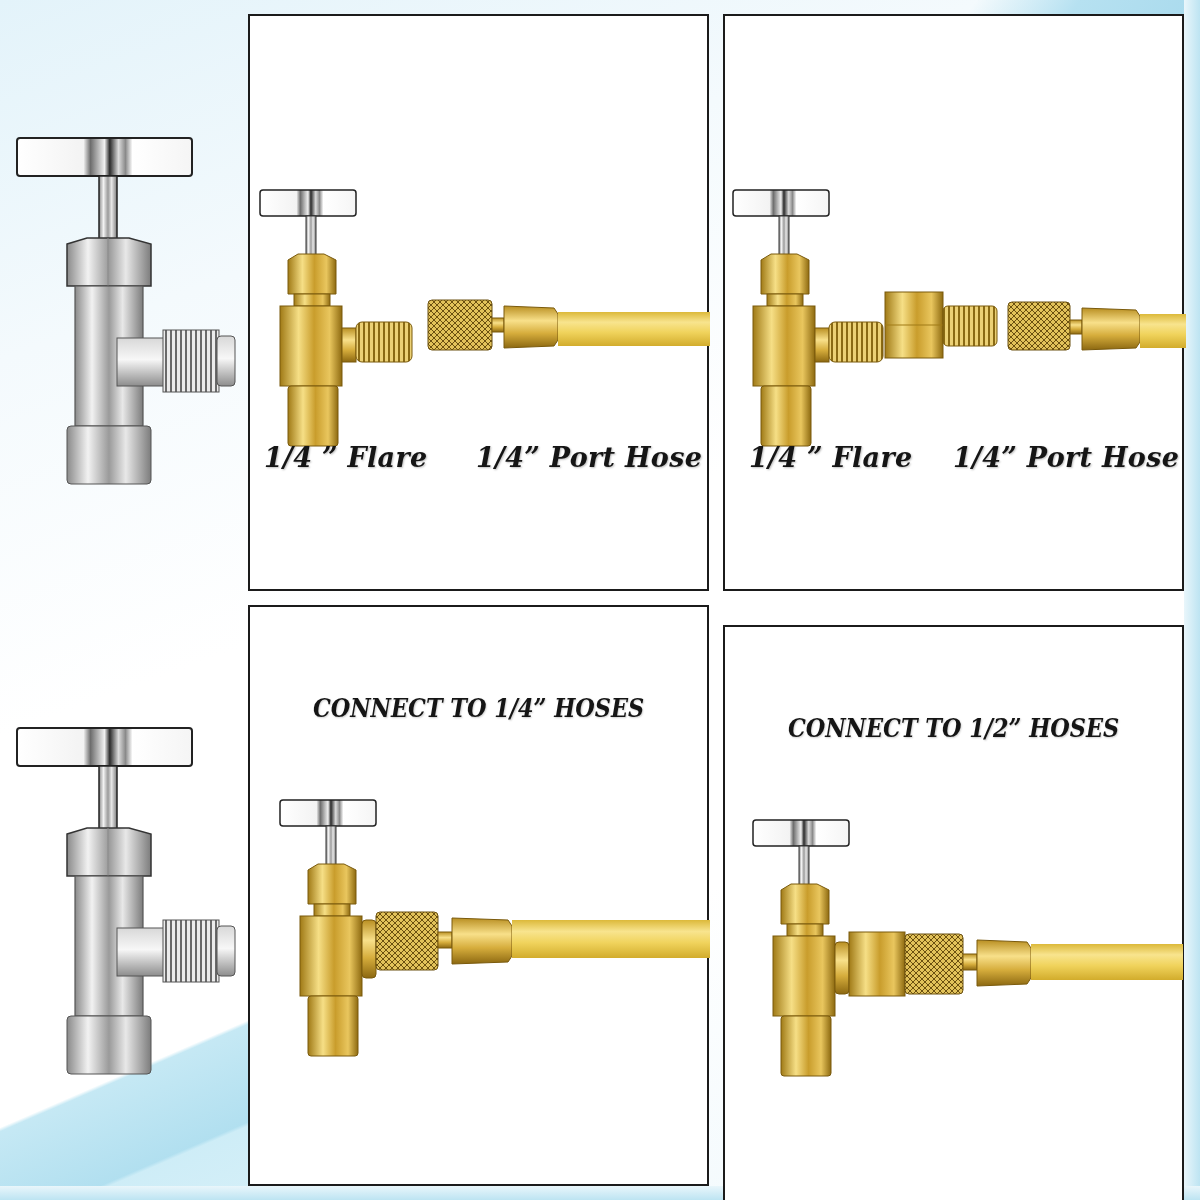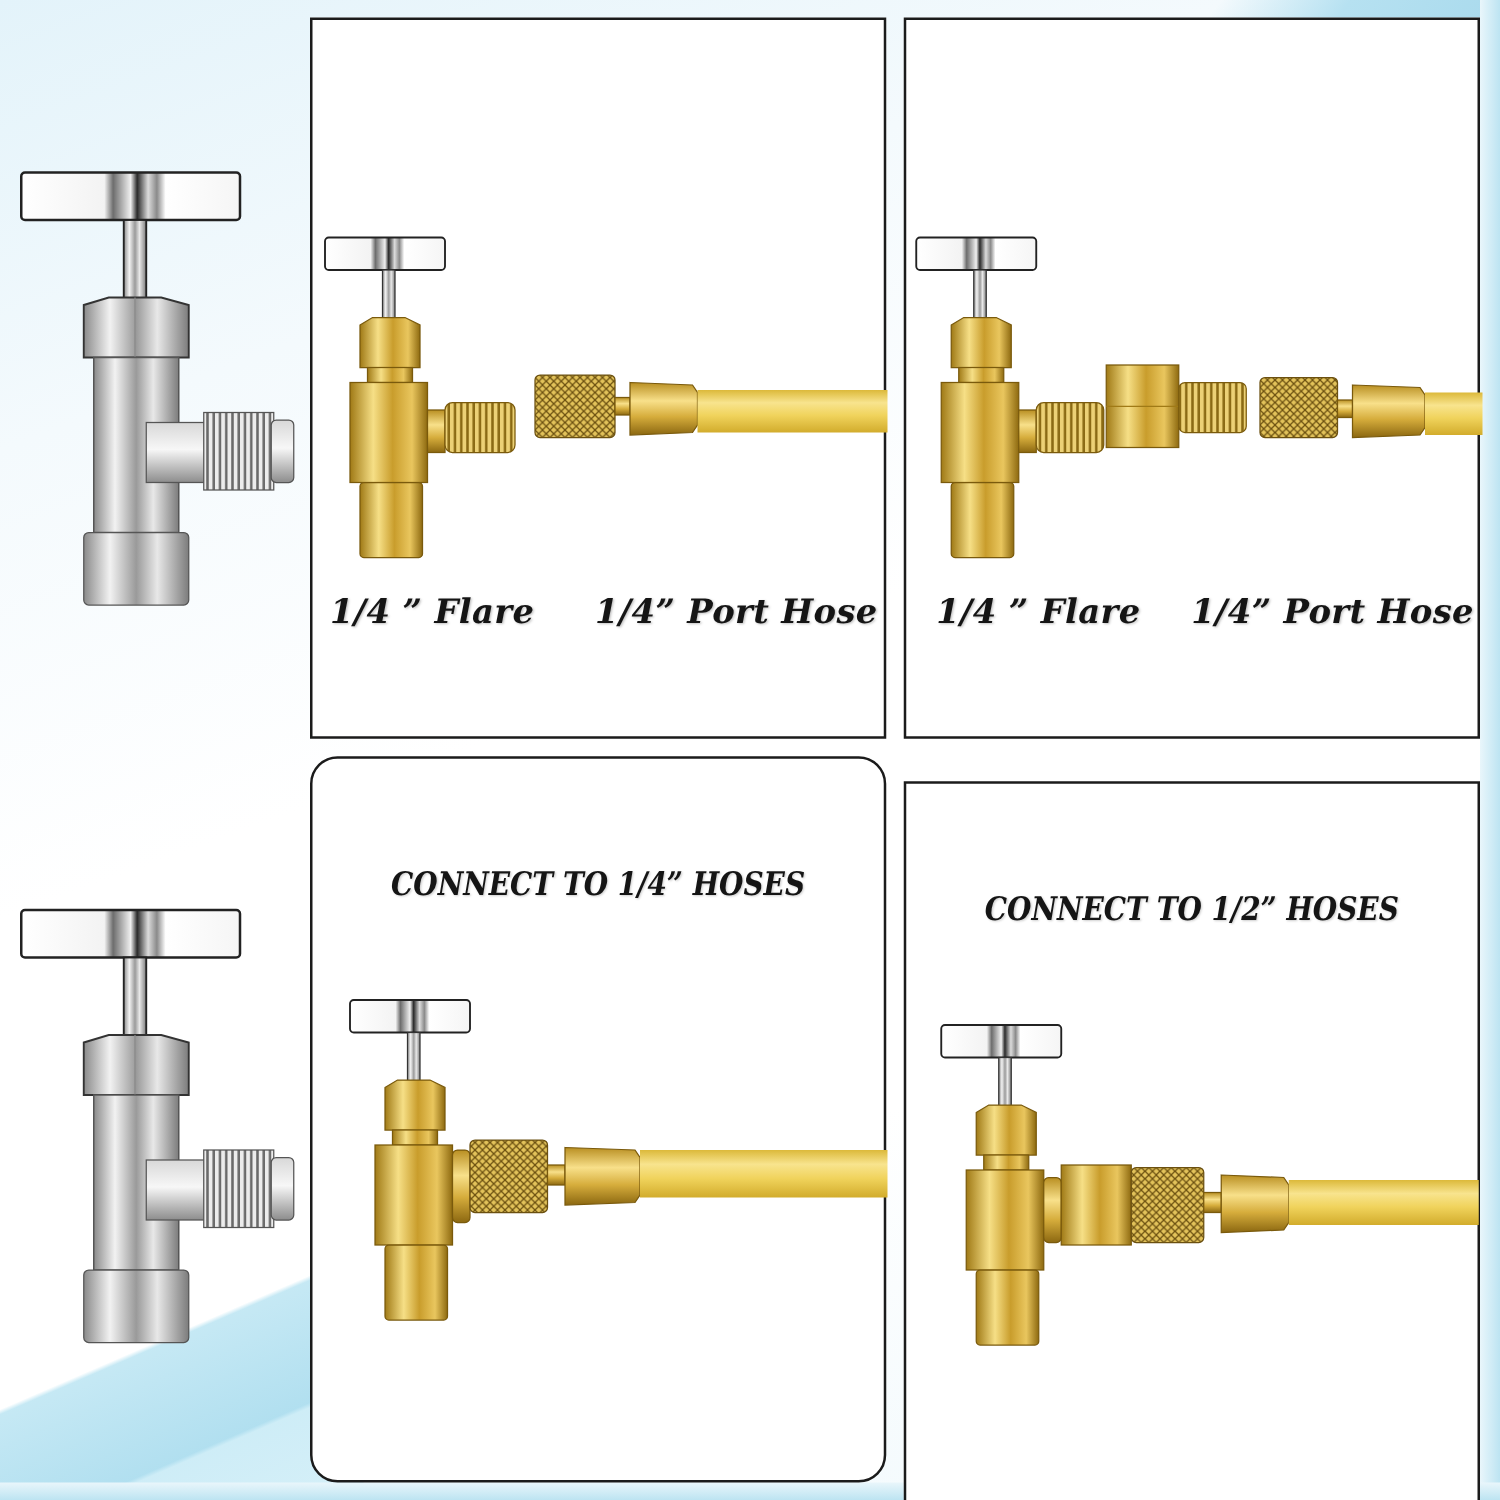--- a/index.html
+++ b/index.html
@@ -21,27 +21,26 @@
   .edge-r { position:absolute; right:0; top:0; width:16px; height:1200px;
     background: linear-gradient(90deg, #e9f6fb, #bde4f2); }
   .edge-b { position:absolute; left:0; bottom:0; width:1200px; height:14px;
     background: linear-gradient(180deg, #e9f6fb, #bde4f2); }
   .panel {
     position: absolute; background: #ffffff; border: 2px solid #1b1b1b;
     box-sizing: border-box;
   }
   .p1 { left: 248px; top: 14px;  width: 461px; height: 577px; }
   .p2 { left: 723px; top: 14px;  width: 461px; height: 577px; }
-  .p3 { left: 248px; top: 605px; width: 461px; height: 581px; border-radius: 22px; }
+  .p3 { left: 248px; top: 605px; width: 461px; height: 581px; }
   .p4 { left: 723px; top: 605px; width: 461px; height: 581px; margin-top: 20px; }
   .label {
     position: absolute; font-style: italic; font-weight: bold; color: #151515;
     font-size: 27px; white-space: nowrap; letter-spacing: 0.3px;
     text-shadow: 1px 1px 2px rgba(0,0,0,.25);
-    margin-top: 32px;
   }
   .heading {
     position: absolute; left: 0; width: 100%; text-align: center;
     font-style: italic; font-weight: bold; color: #151515; font-size: 26px;
     transform: scaleX(0.86); letter-spacing: 0px;
     text-shadow: 1px 1px 2px rgba(0,0,0,.2);
   }
   svg { position: absolute; overflow: visible; }
 </style>
 </head>

